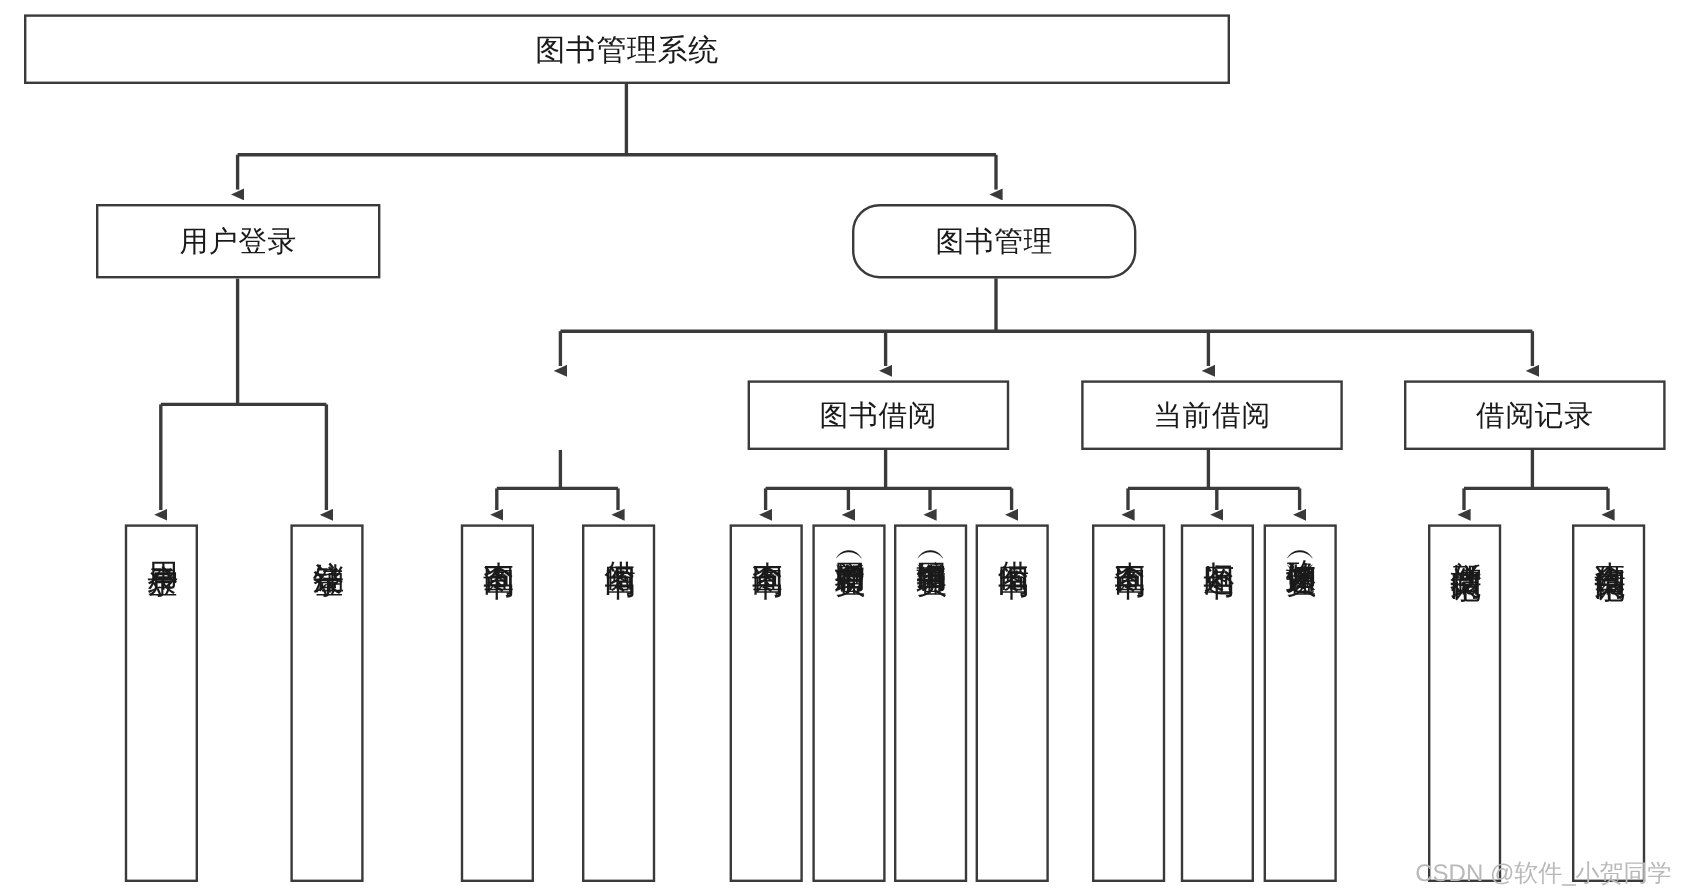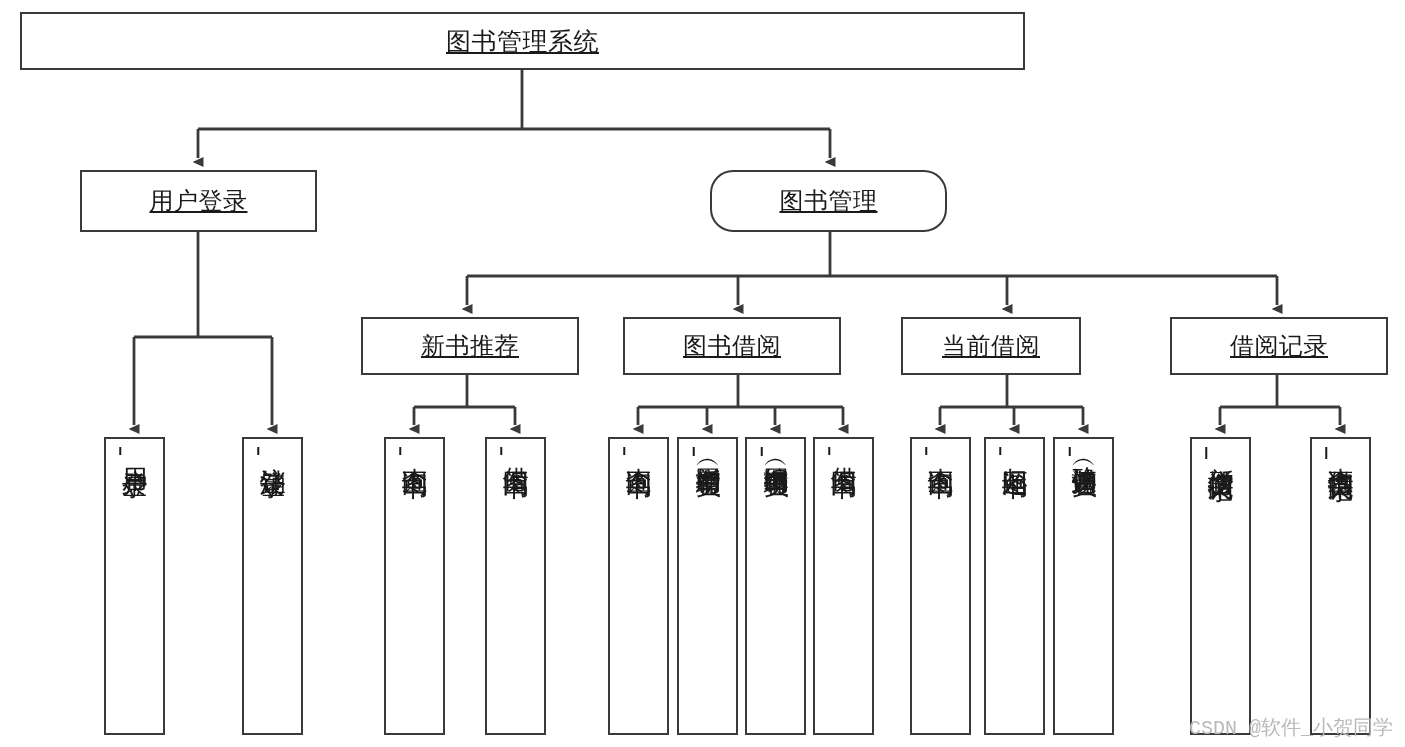--- a/index.html
+++ b/index.html
@@ -27,21 +27,20 @@
   .node {
     position: absolute;
     box-sizing: border-box;
     border: 2.5px solid #3a3a3a;
     background: #ffffff;
     display: flex;
     align-items: center;
     justify-content: center;
     color: #1a1a1a;
     z-index: 2;
-    text-decoration: underline;
   }
   .node-label {
     color: #1a1a1a;
     letter-spacing: 0.5px;
     white-space: nowrap;
   }
   .node.root .node-label {
     font-size: 25px;
   }
   .node.level2 .node-label {
@@ -67,21 +66,21 @@
     letter-spacing: 1px;
   }
   .watermark {
     position: absolute;
     right: 12px;
     bottom: 6px;
     font-size: 20px;
     color: #b9b9b9;
     white-space: nowrap;
     z-index: 5;
-    font-family: Liberation Mono, monospace;
+    font-family: Liberation Sans, sans-serif;
   }
 </style>
 </head>
 <body>
 
 <div id="canvas">
 
   <svg id="edges" viewBox="0 0 1405 747" xmlns="http://www.w3.org/2000/svg">
     <defs>
       <marker id="arrow" markerWidth="10" markerHeight="11" refX="1" refY="5.5" orient="auto" markerUnits="userSpaceOnUse">
@@ -139,27 +138,24 @@
     <span class="node-label">图书管理系统</span>
   </div>
 
   <div class="node level2" style="left:80px;top:170px;width:237px;height:62px;">
     <span class="node-label">用户登录</span>
   </div>
   <div class="node level2" style="left:710px;top:170px;width:237px;height:62px;border-radius:23px;">
     <span class="node-label">图书管理</span>
   </div>
 
-  <div class="node level3" style="left:361px;top:317px;width:218px;height:58px;">
-    <span class="node-label">新书推荐</span>
-  </div>
   <div class="node level3" style="left:623px;top:317px;width:218px;height:58px;">
     <span class="node-label">图书借阅</span>
   </div>
-  <div class="node level3" style="left:901px;top:317px;width:180px;height:58px;text-align:center;">
+  <div class="node level3" style="left:901px;top:317px;width:218px;height:58px;text-align:center;">
     <span class="node-label">当前借阅</span>
   </div>
   <div class="node level3" style="left:1170px;top:317px;width:218px;height:58px;">
     <span class="node-label">借阅记录</span>
   </div>
 
   <div class="node leaf" style="left:104px;top:437px;width:61px;height:298px;">
     <span class="node-label">用户登录</span>
   </div>
   <div class="node leaf" style="left:242px;top:437px;width:61px;height:298px;">

